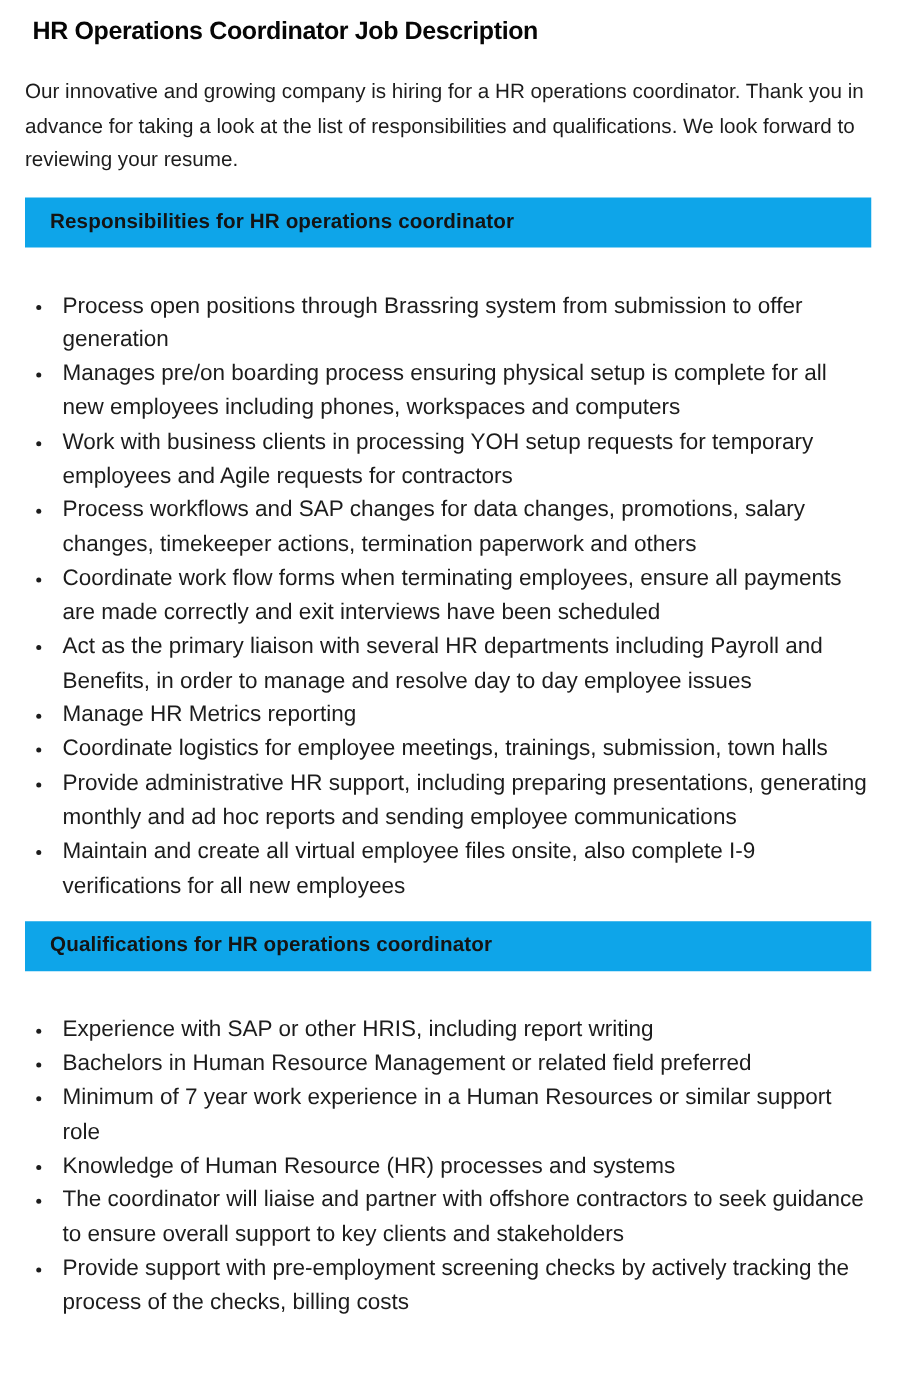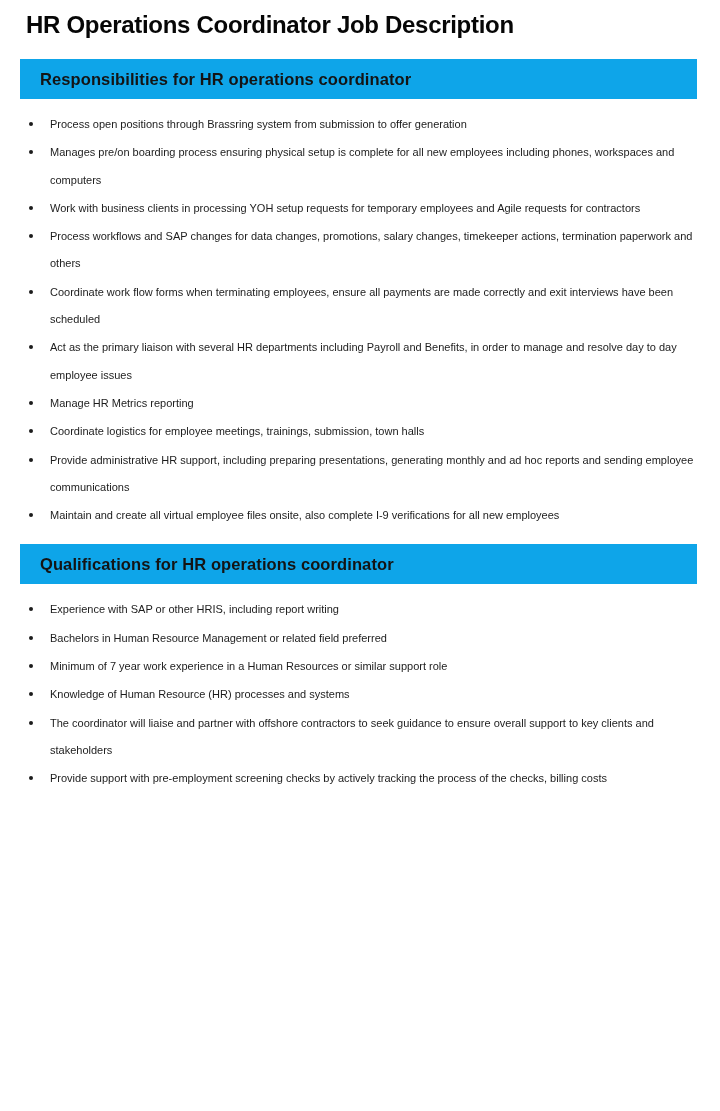--- a/index.html
+++ b/index.html
@@ -16,21 +16,21 @@
       -webkit-font-smoothing: antialiased;
     }
     .page {
       width: 720px;
       padding-bottom: 27px;
       overflow: hidden;
     }
     .page-title {
       margin: 0;
       padding: 6px 24px 0 26px;
-      font-size: 24px;
+      font-size: 20px;
       line-height: 38px;
       font-weight: 700;
       letter-spacing: -0.3px;
       color: #060606;
     }
     .intro {
       margin: 16px 23px 0 20px;
       font-size: 16.5px;
       line-height: 27.5px;
       color: #1c1c1c;
@@ -41,41 +41,42 @@
       display: flex;
       align-items: center;
       background: #0ea5e9;
       padding: 0 20px;
       font-size: 16.5px;
       font-weight: 700;
       color: #141414;
       letter-spacing: 0.1px;
     }
     .bullet-list {
-      margin: 11px 23px 0 20px;
+      margin: 33px 23px 0 20px;
       padding: 0 0 0 24px;
-      font-size: 11px;
+      font-size: 18px;
       line-height: 27.3px;
       color: #1c1c1c;
     }
     .bullet-list li {
       padding-left: 6px;
     }
     .bullet-list li::marker {
       font-size: 13px;
       color: #1c1c1c;
     }
   </style>
 </head>
 <body>
 
 <div class="page">
 
   <h1 class="page-title">HR Operations Coordinator Job Description</h1>
 
+  <p class="intro">Our innovative and growing company is hiring for a HR operations coordinator. Thank you in advance for taking a look at the list of responsibilities and qualifications. We look forward to reviewing your resume.</p>
 
   <section>
     <h2 class="section-heading">Responsibilities for HR operations coordinator</h2>
     <ul class="bullet-list">
         <li>Process open positions through Brassring system from submission to offer generation</li>
         <li>Manages pre/on boarding process ensuring physical setup is complete for all new employees including phones, workspaces and computers</li>
         <li>Work with business clients in processing YOH setup requests for temporary employees and Agile requests for contractors</li>
         <li>Process workflows and SAP changes for data changes, promotions, salary changes, timekeeper actions, termination paperwork and others</li>
         <li>Coordinate work flow forms when terminating employees, ensure all payments are made correctly and exit interviews have been scheduled</li>
         <li>Act as the primary liaison with several HR departments including Payroll and Benefits, in order to manage and resolve day to day employee issues</li>

